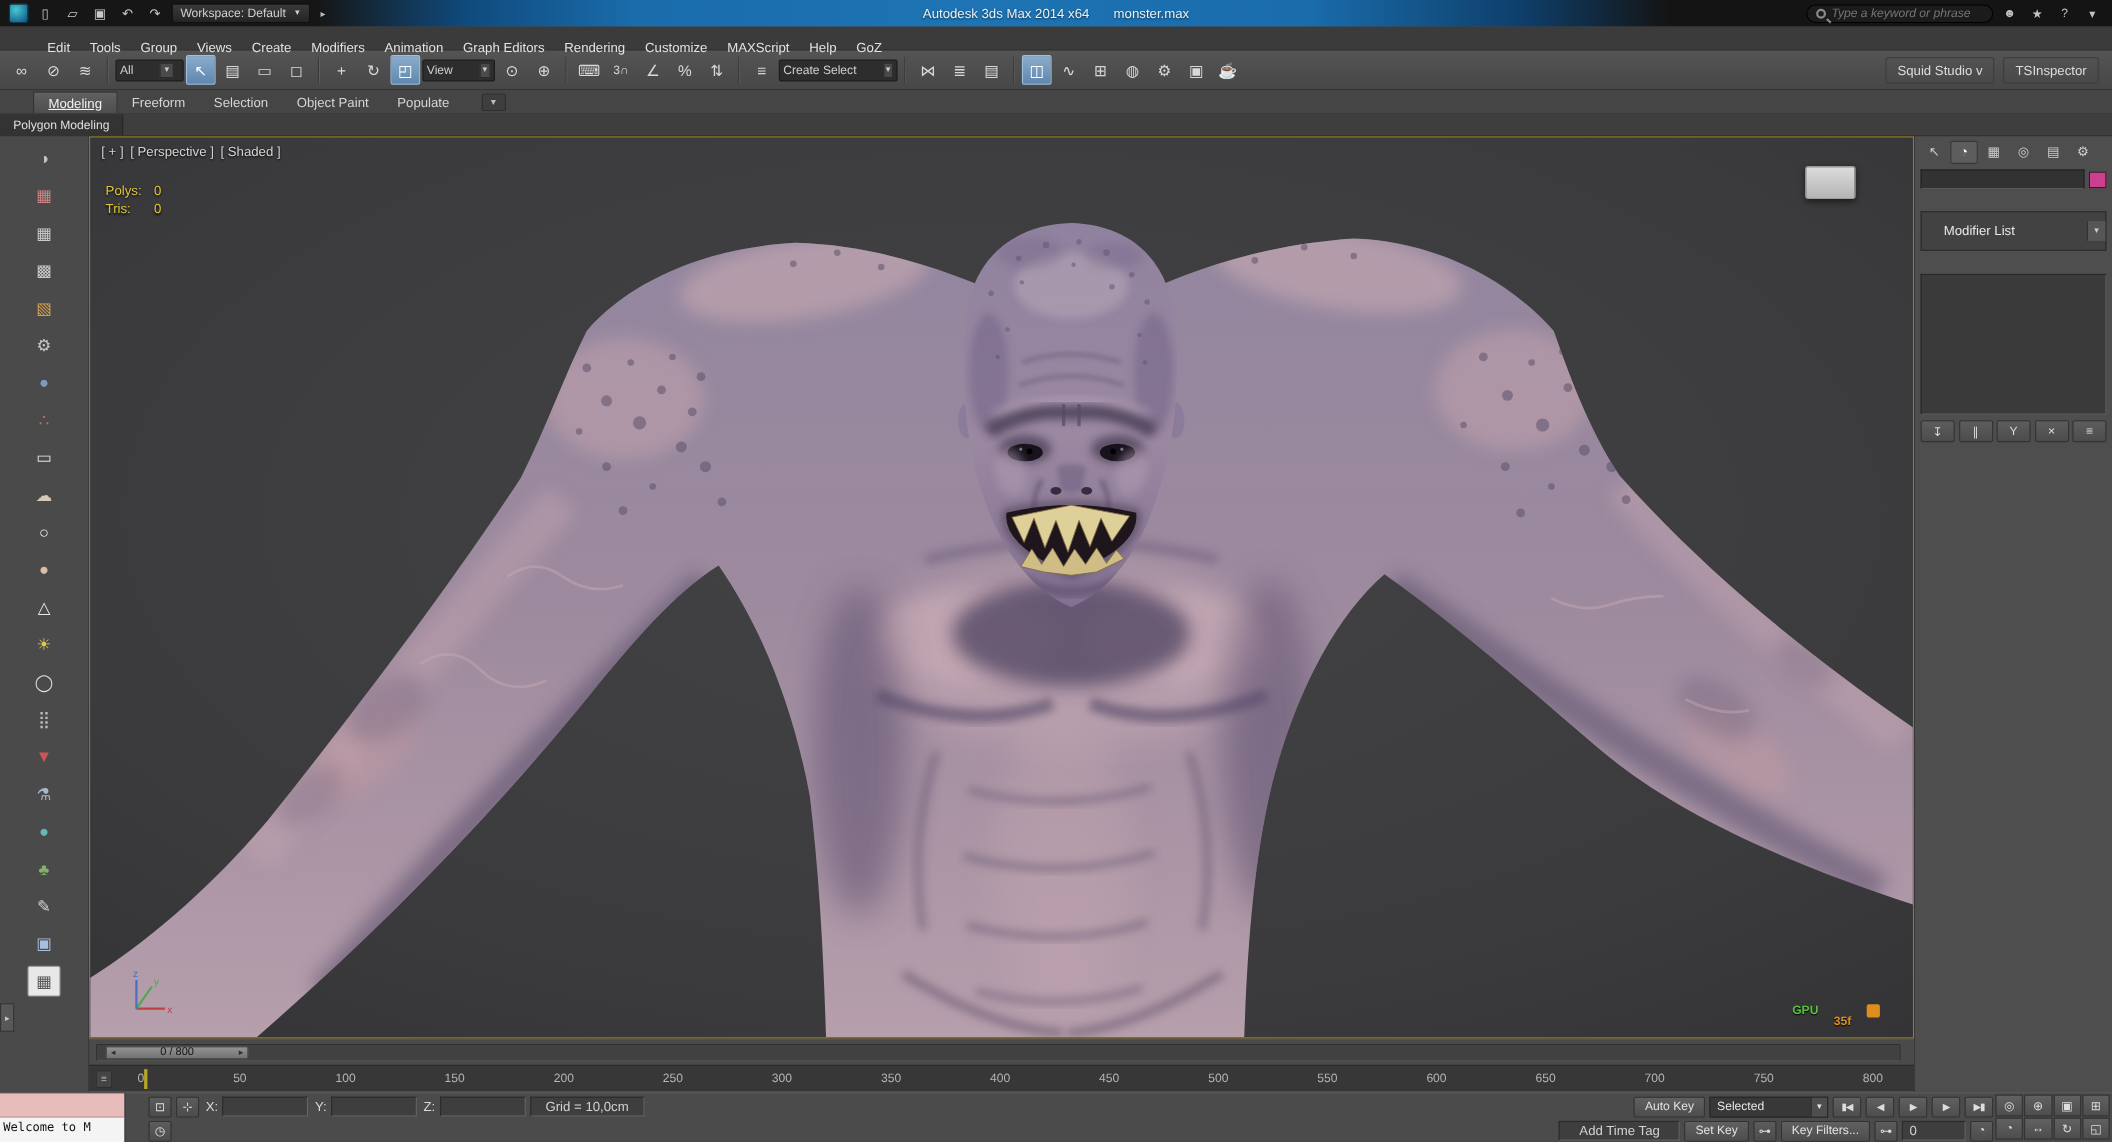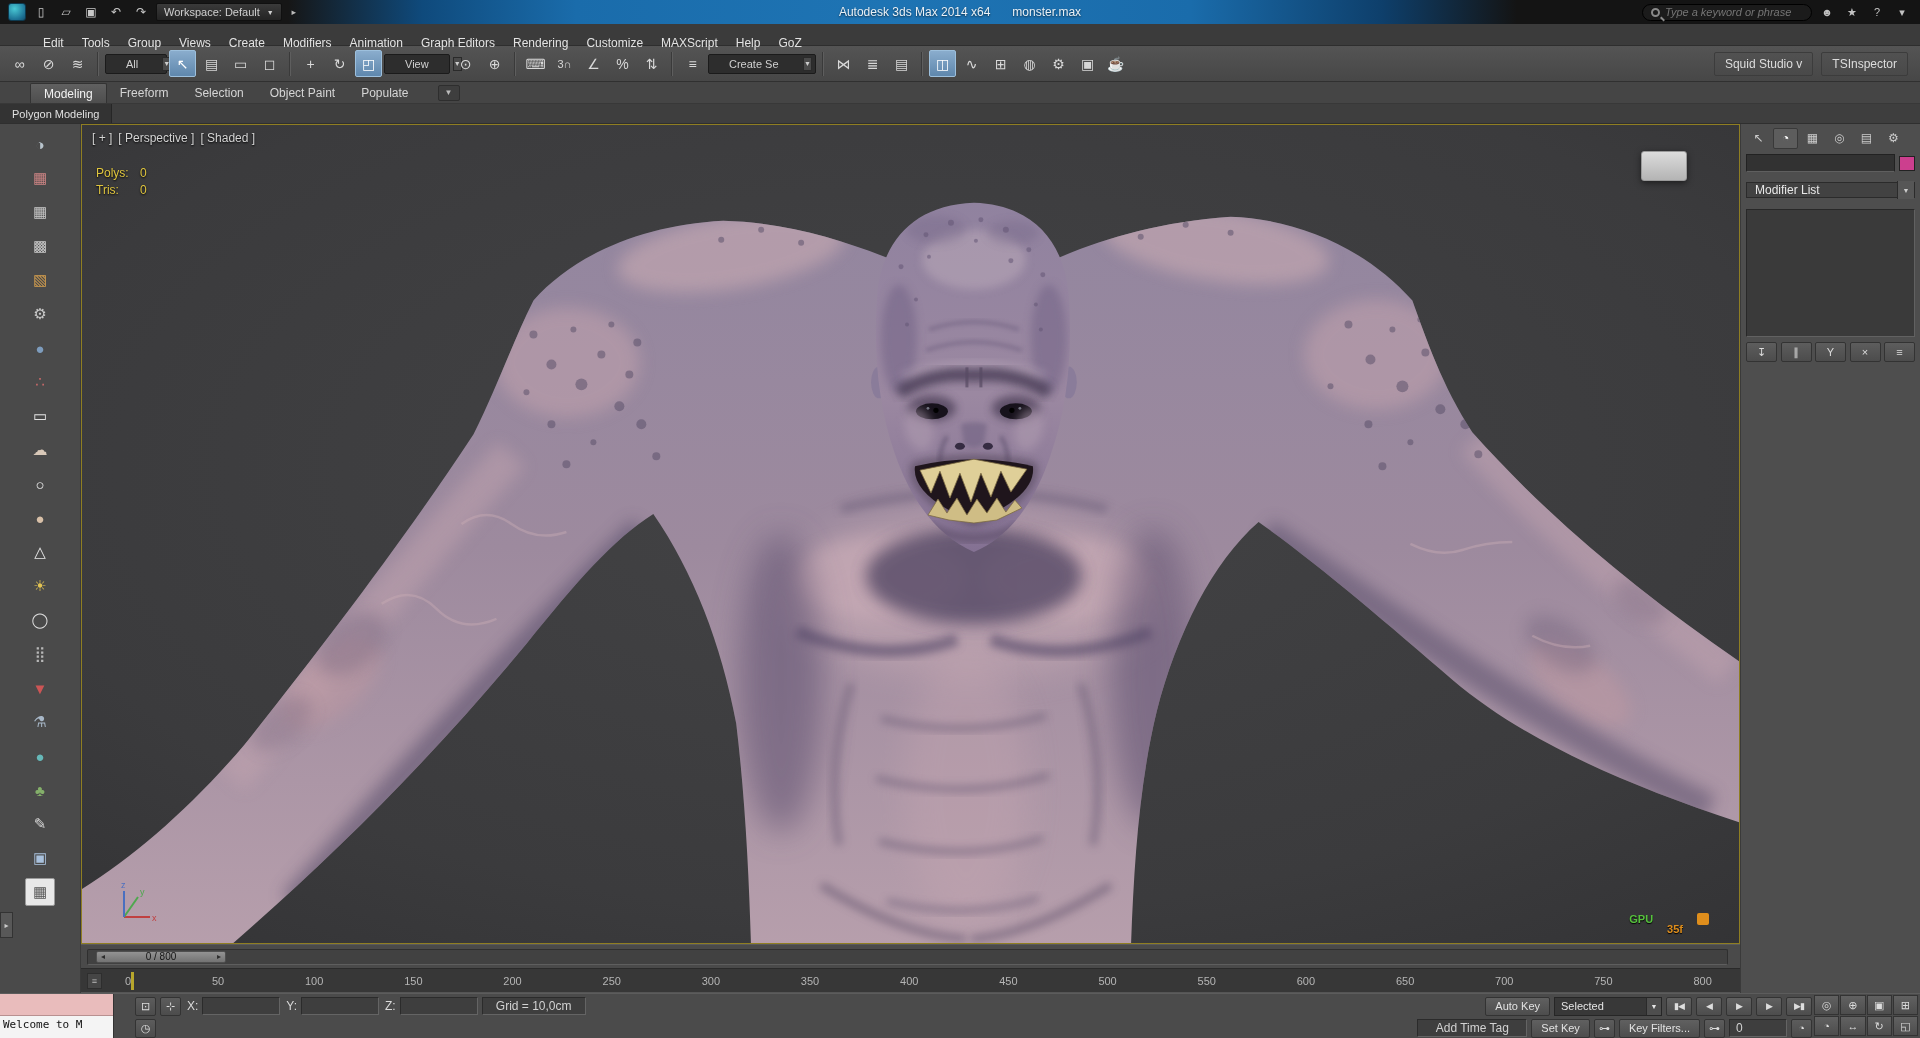--- a/index.html
+++ b/index.html
@@ -23,29 +23,29 @@
 
 
 .menubar{height:22px;background:#3b3b3b;display:flex;align-items:center;padding-left:34px;border-bottom:1px solid #2e2e2e;}
 .menu-item{padding:0 9px;color:#e3e3e3;height:22px;display:flex;align-items:center;margin-top:16px;}
 
 
 .main-toolbar{height:36px;background:linear-gradient(#545454,#474747);display:flex;align-items:center;padding:0 6px;gap:2px;border-bottom:1px solid #303030;}
 .tbtn{width:27px;height:27px;display:flex;align-items:center;justify-content:center;font-size:14px;color:#d8d8d8;background:transparent;border:1px solid transparent;border-radius:2px;}
 .tbtn.active{background:linear-gradient(#8aadcd,#5f87ad);border-color:#9dc0dd;color:#fff;}
 .tsep{width:2px;height:24px;background:#3a3a3a;border-right:1px solid #5e5e5e;margin:0 4px;}
-.tdd{height:20px;background:#2d2d2d;border:1px solid #1b1b1b;display:flex;align-items:center;padding:0 3px 0 20px;gap:24px;color:#d0d0d0;font-size:11px;border-radius:2px;}
+.tdd{height:20px;background:#2d2d2d;border:1px solid #1b1b1b;display:flex;align-items:center;padding:0 3px 0 3px;gap:24px;color:#d0d0d0;font-size:11px;border-radius:2px;}
 .tdd .dd-arr{width:13px;height:14px;background:#4a4a4a;border:1px solid #2a2a2a;font-size:7px;display:flex;align-items:center;justify-content:center;color:#ccc;}
 .plugin-btn{height:24px;padding:0 10px;background:transparent;border:1px solid #3c3c3c;border-radius:2px;color:#ddd;font-size:12px;margin-right:6px;}
 .sp{flex:1;}
 
 
 .ribbon-tabs{height:22px;background:#454545;display:flex;align-items:flex-end;padding-left:30px;border-bottom:1px solid #383838;}
 .rtab{height:20px;padding:0 13px;display:flex;align-items:center;color:#d5d5d5;}
-.rtab.active{background:linear-gradient(#606060,#4e4e4e);border:1px solid #333;border-bottom:none;border-radius:2px 2px 0 0;color:#f2f2f2;}
+.rtab.active{background:linear-gradient(#606060,#4e4e4e);border:1px solid #333;border-bottom:none;border-radius:2px 2px 0 0;color:#f2f2f2;text-decoration:underline;}
 .ribbon-min{margin-left:16px;width:22px;height:16px;display:flex;align-items:center;justify-content:center;color:#bbb;font-size:8px;background:#3e3e3e;border:1px solid #2e2e2e;border-radius:2px;align-self:center;}
 .subtab-row{height:20px;background:#3e3e3e;display:flex;align-items:stretch;border-bottom:1px solid #2f2f2f;}
 .subtab{padding:0 12px;background:#333;border-right:1px solid #262626;display:flex;align-items:center;color:#e0e0e0;font-size:11px;}
 
 
 .workarea{display:flex;height:869px;}
 .left-toolbar{width:81px;background:#4a4a4a;border-right:1px solid #3a3a3a;display:flex;flex-direction:column;align-items:center;padding-top:6px;gap:6px;position:relative;flex:0 0 auto;}
 .ltbtn{width:30px;height:28px;display:flex;align-items:center;justify-content:center;font-size:15px;background:transparent;border:1px solid transparent;border-radius:2px;color:#ccc;}
 .ltbtn.white{background:#e8e8e8;border-color:#9a9a9a;color:#555;}
 .left-flyout{position:absolute;left:0;top:788px;width:13px;height:26px;background:#585858;border:1px solid #333;color:#ccc;font-size:8px;display:flex;align-items:center;justify-content:center;}
@@ -74,21 +74,21 @@
 .trackbar-toggle{position:absolute;left:6px;top:4px;width:15px;height:16px;background:#454545;border:1px solid #2e2e2e;color:#bbb;font-size:9px;display:flex;align-items:center;justify-content:center;}
 
 
 .command-panel{width:180px;background:#4e4e4e;border-left:1px solid #3a3a3a;display:flex;flex-direction:column;padding:2px 4px;flex:0 0 auto;}
 .panel-tabs{display:flex;gap:2px;height:24px;align-items:center;padding:0 1px;}
 .ptab{width:25px;height:21px;display:flex;align-items:center;justify-content:center;font-size:12px;color:#ccc;border:1px solid transparent;background:transparent;}
 .ptab.active{background:#5d5d5d;border-color:#393939;border-radius:2px;color:#fff;}
 .name-row{display:flex;gap:4px;margin:4px 1px 2px;align-items:center;}
 .name-input{flex:1;height:18px;background:#323232;border:1px solid #222;border-bottom-color:#5f5f5f;color:#ddd;padding:0 4px;display:flex;align-items:center;}
 .color-swatch{width:16px;height:15px;background:#cc3f8e;border:1px solid #222;}
-.modlist{display:flex;margin:8px 1px;height:16px;background:#424242;border:1px solid #2b2b2b;align-items:center;padding-left:8px;color:#e8e8e8;}
+.modlist{display:flex;margin:18px 1px;height:36px;background:#424242;border:1px solid #2b2b2b;align-items:center;padding-left:20px;color:#e8e8e8;}
 .modlist .dd-arr{margin-left:auto;width:17px;height:18px;background:#565656;border-left:1px solid #2b2b2b;display:flex;align-items:center;justify-content:center;font-size:7px;color:#ccc;}
 .stack-box{margin:3px 1px;height:128px;background:#3a3a3a;border:1px solid #282828;border-bottom-color:#616161;border-right-color:#616161;}
 .stack-btns{display:flex;justify-content:space-between;padding:2px 1px;}
 .stk-btn{width:31px;height:20px;background:linear-gradient(#5d5d5d,#4c4c4c);border:1px solid #333;border-radius:2px;color:#ddd;font-size:11px;display:flex;align-items:center;justify-content:center;}
 
 
 .statusbar{height:45px;background:#4b4b4b;border-top:1px solid #5c5c5c;position:relative;}
 .listener{position:absolute;left:0;top:0;width:114px;height:45px;border-right:1px solid #333;display:flex;flex-direction:column;}
 .listener .pink{height:22px;background:#e9bcbc;border-bottom:1px solid #b89090;}
 .listener .white{flex:1;background:#f4f4f4;color:#111;font-family:"DejaVu Sans Mono",monospace;font-size:11px;padding:2px 3px;white-space:nowrap;overflow:hidden;}

